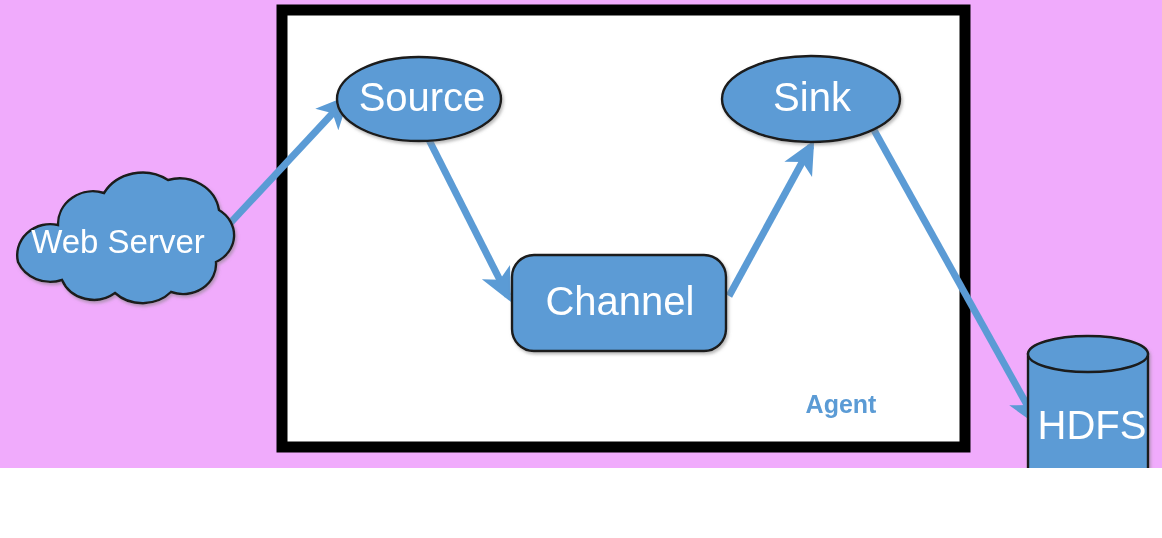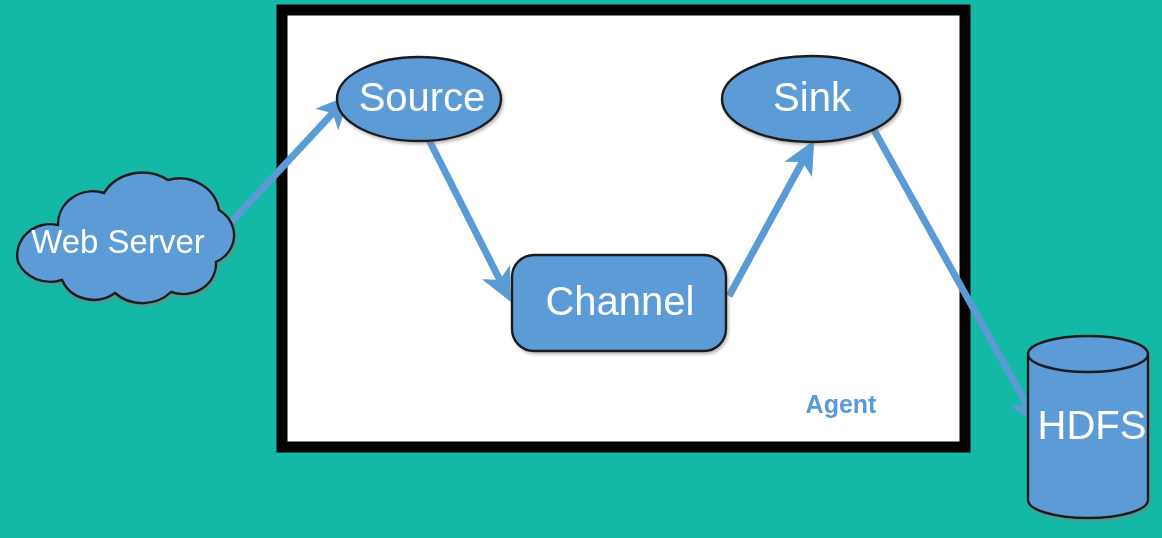--- a/index.html
+++ b/index.html
@@ -6,22 +6,22 @@
     margin: 0;
     padding: 0;
     background: #ffffff;
   }
   body {
     font-family: "Liberation Sans", sans-serif;
   }
   #canvas {
     position: relative;
     width: 1162px;
-    height: 538px;
-    background: #14b8a6;
+    height: 468px;
+    background: #f0abfc;
     overflow: hidden;
   }
   #diagram-svg {
     position: absolute;
     left: 0;
     top: 0;
     width: 1162px;
     height: 538px;
   }
   .node-label {

